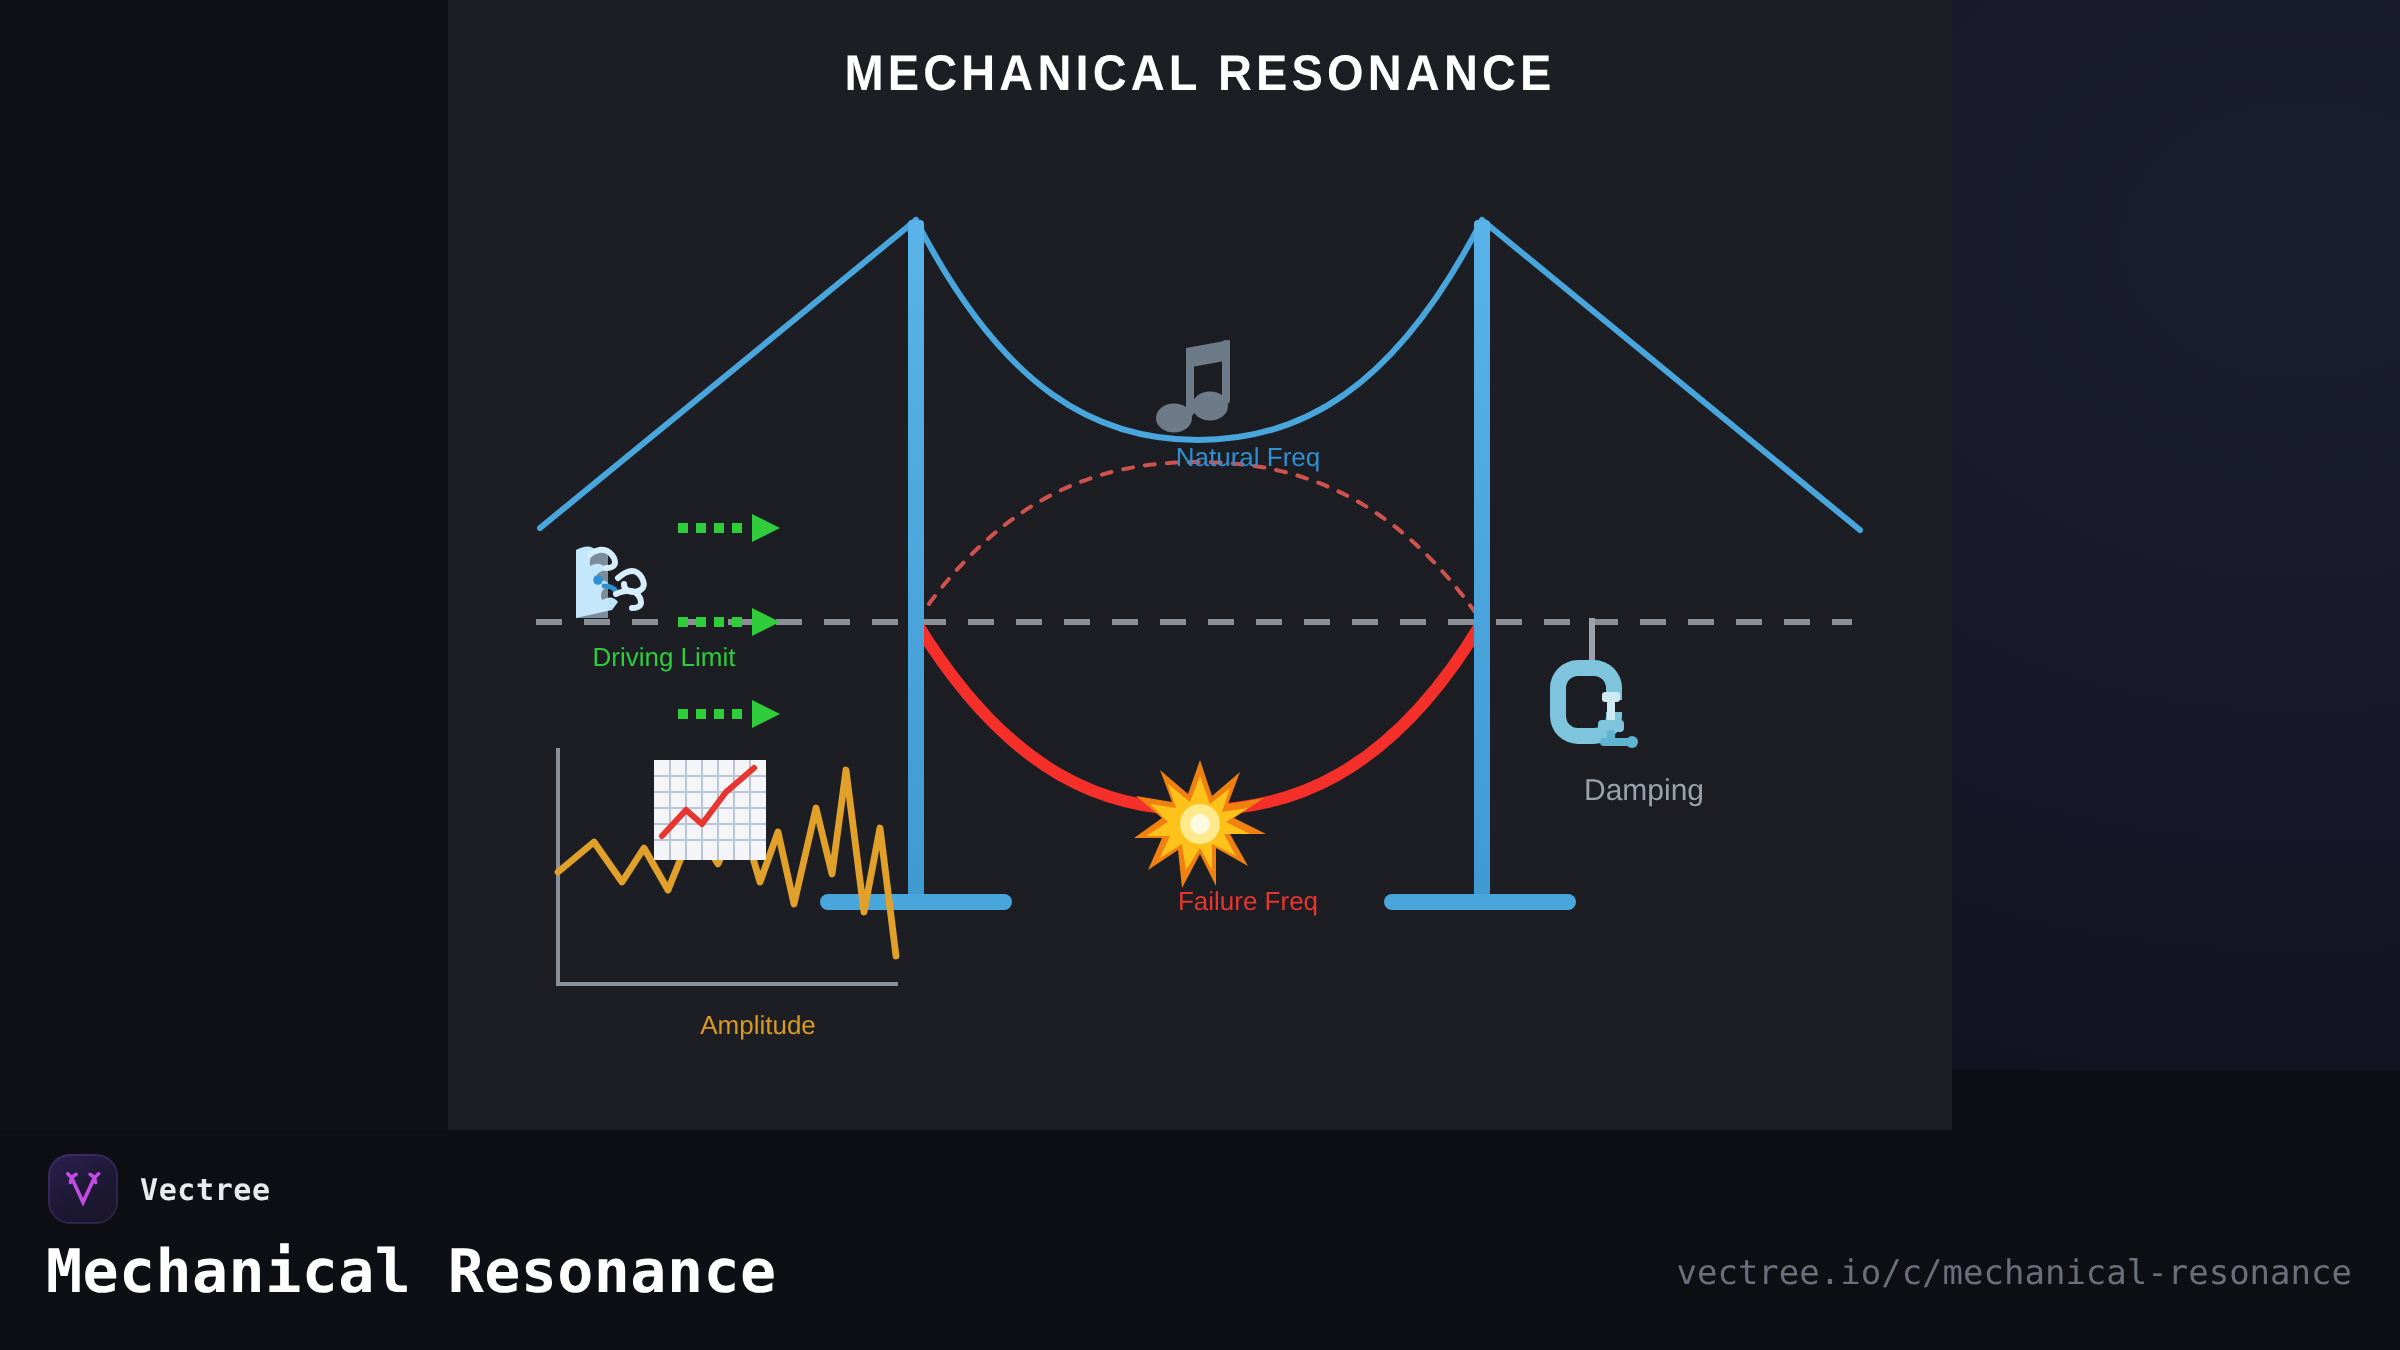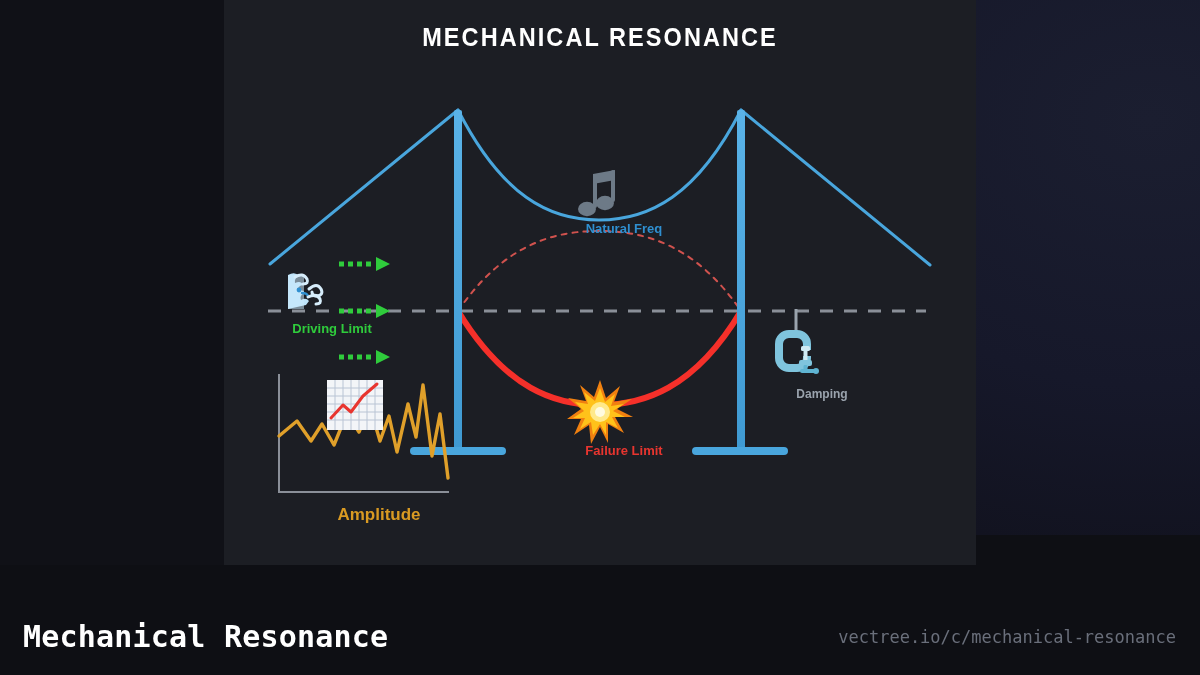--- a/index.html
+++ b/index.html
@@ -35,31 +35,31 @@
     font-size:25px;
     font-weight:bold;
     letter-spacing:2.2px;
     transform:scaleX(0.94);
   }
 
   
   .dlabel {
     position:absolute;
     font-family:"Liberation Sans", sans-serif;
-    font-weight:bold;
+    font-weight:normal;
     white-space:nowrap;
     transform:translateX(-50%);
     text-align:center;
     padding-left:48px;
   }
   #label-natural { left:376px; top:221px; font-size:13px; color:#2f8fd0; }
   #label-driving { left:84px;  top:321px; font-size:13px; color:#2fcc3c; }
-  #label-damping { left:574px; top:387px; font-size:12px; color:#9aa3ad; }
+  #label-damping { left:574px; top:387px; font-size:15px; color:#9aa3ad; }
   #label-failure { left:376px; top:443px; font-size:13px; color:#e8352f; }
-  #label-amplitude { left:131px; top:505px; font-size:17px; color:#d99a22;text-align:center; }
+  #label-amplitude { left:131px; top:505px; font-size:13px; color:#d99a22;text-align:center; }
 
   .emoji {
     position:absolute;
     transform:translate(-50%,-50%);
     line-height:1;
     font-family:"DejaVu Sans", sans-serif;
   }
 
   
   #footer { position:absolute; left:0; top:565px; width:1200px; height:110px; }
@@ -194,22 +194,34 @@
       <g stroke="#b9c4d4" stroke-width="1">
         <path d="M8 0 V50 M16 0 V50 M24 0 V50 M32 0 V50 M40 0 V50 M48 0 V50"></path>
         <path d="M0 8 H56 M0 16 H56 M0 24 H56 M0 32 H56 M0 40 H56"></path>
       </g>
       <path d="M4 38 L16 25 L24 32 L36 16 L50 4" fill="none" stroke="#e8352f" stroke-width="3" stroke-linejoin="round" stroke-linecap="round"></path>
     </svg>
 
     <div class="dlabel" id="label-natural">Natural Freq</div>
     <div class="dlabel" id="label-driving">Driving Limit</div>
     <div class="dlabel" id="label-damping">Damping</div>
-    <div class="dlabel" id="label-failure">Failure Limit</div>
+    <div class="dlabel" id="label-failure">Failure Freq</div>
     <div class="dlabel" id="label-amplitude">Amplitude</div>
   </div>
 
   <div id="footer">
+    <div id="brand-row">
+      <div id="brand-logo">
+        <svg width="21" height="21" viewBox="0 0 22 22">
+          <g stroke="#c14ce0" stroke-width="1.9" fill="none" stroke-linecap="round">
+            <path d="M5 5 L11 18 L17 5"></path>
+            <path d="M5 5 L3 3 M5 5 L7.4 3.3 M5 5 L4.4 7.6"></path>
+            <path d="M17 5 L19.2 3 M17 5 L14.7 3.3 M17 5 L17.6 7.6"></path>
+          </g>
+        </svg>
+      </div>
+      <div id="brand-name">Vectree</div>
+    </div>
     <div id="footer-title">Mechanical Resonance</div>
     <div id="footer-url">vectree.io/c/mechanical-resonance</div>
   </div>
 
 </div>
 
 </body></html>

